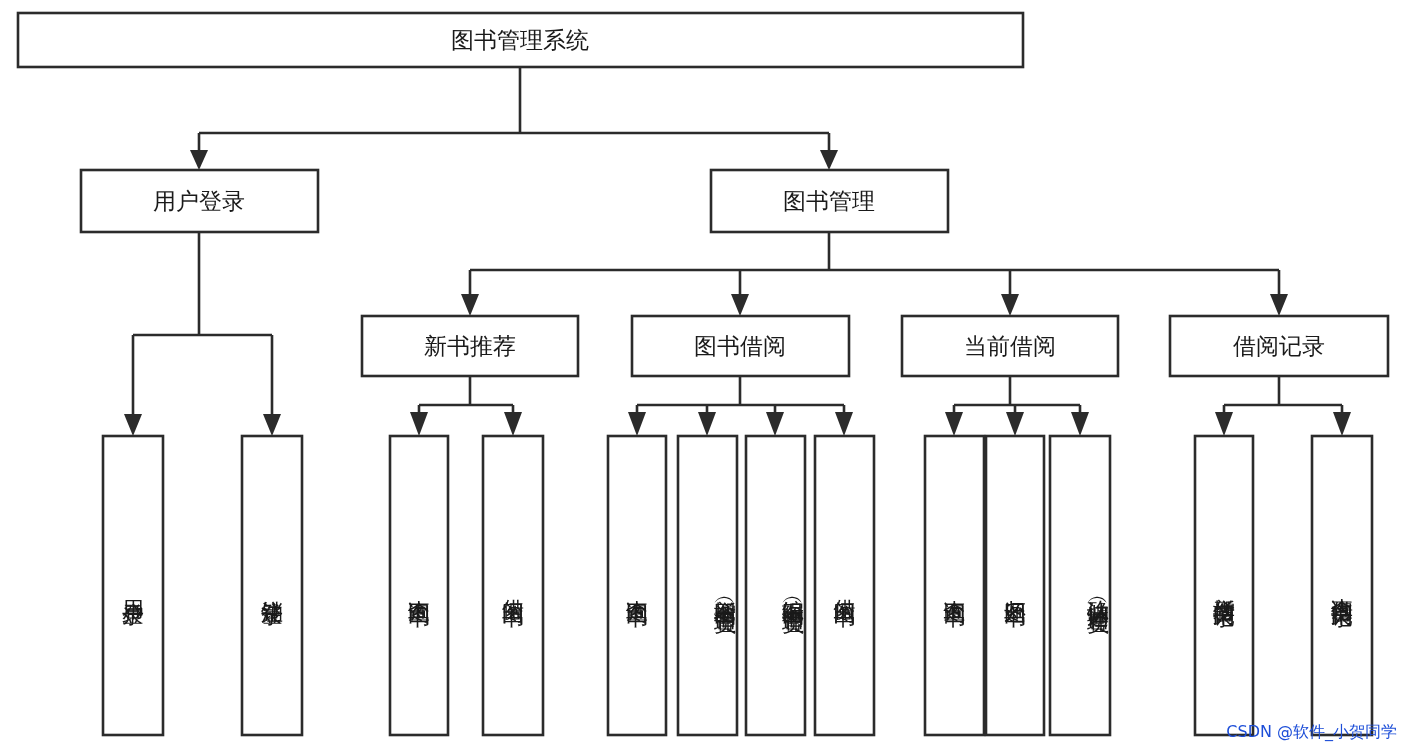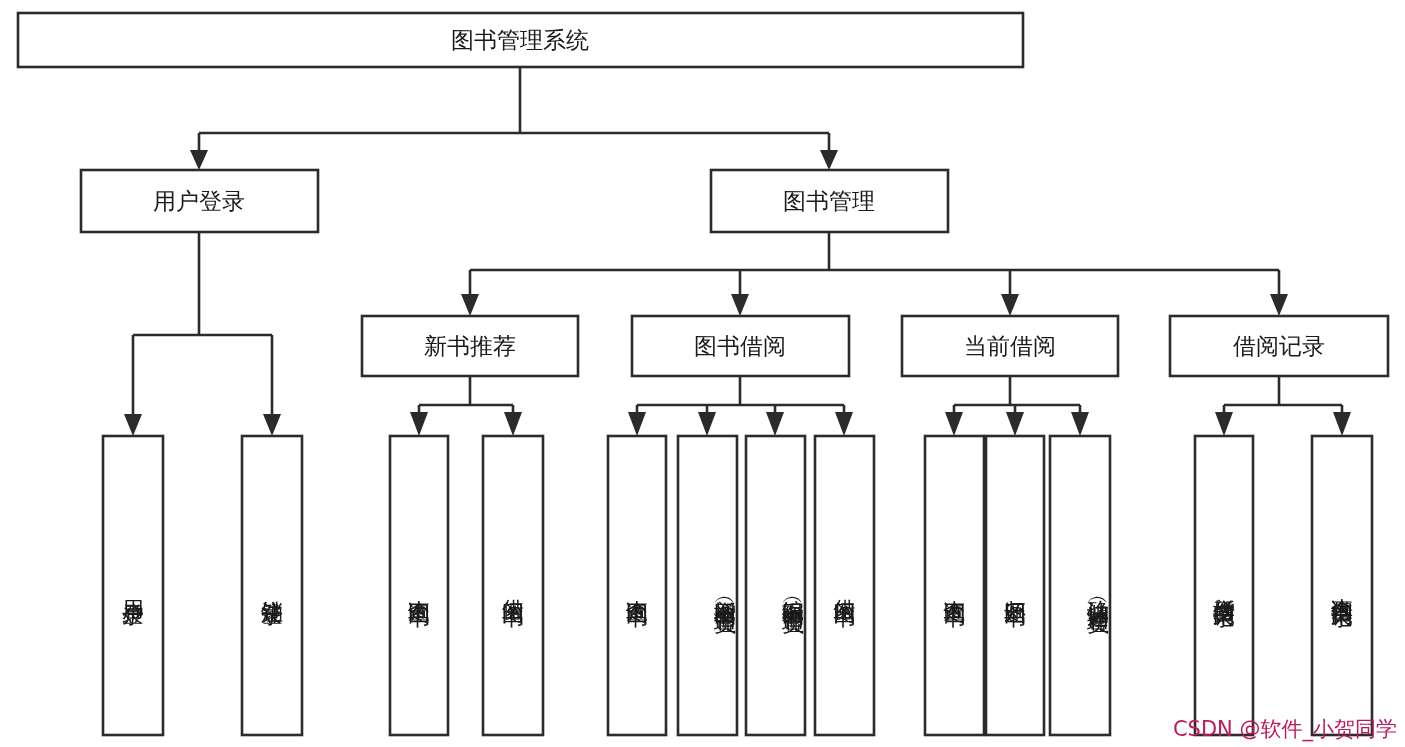--- a/index.html
+++ b/index.html
@@ -62,22 +62,22 @@
     justify-content: center;
     white-space: nowrap;
     text-align: center;
     user-select: none;
   }
   .watermark {
     position: absolute;
     right: 8px;
     bottom: 4px;
     font-family: "DejaVu Sans", "Liberation Sans", sans-serif;
-    font-size: 21px;
-    color: #be185d;
+    font-size: 16px;
+    color: #1d4ed8;
     white-space: nowrap;
     user-select: none;
   }
 </style>
 </head>
 <body>
 
 <div id="diagram-root">
 
   <svg id="flow-svg" viewBox="0 0 1405 747">

